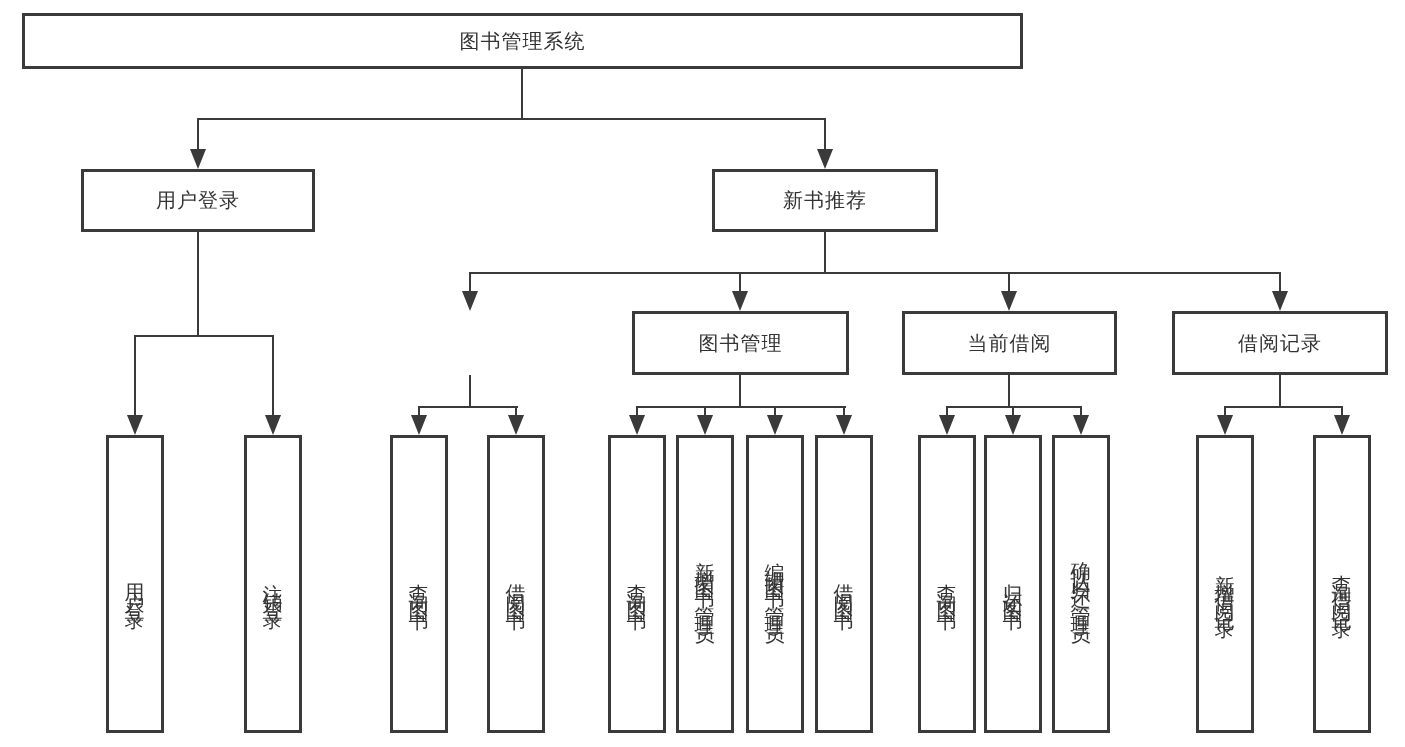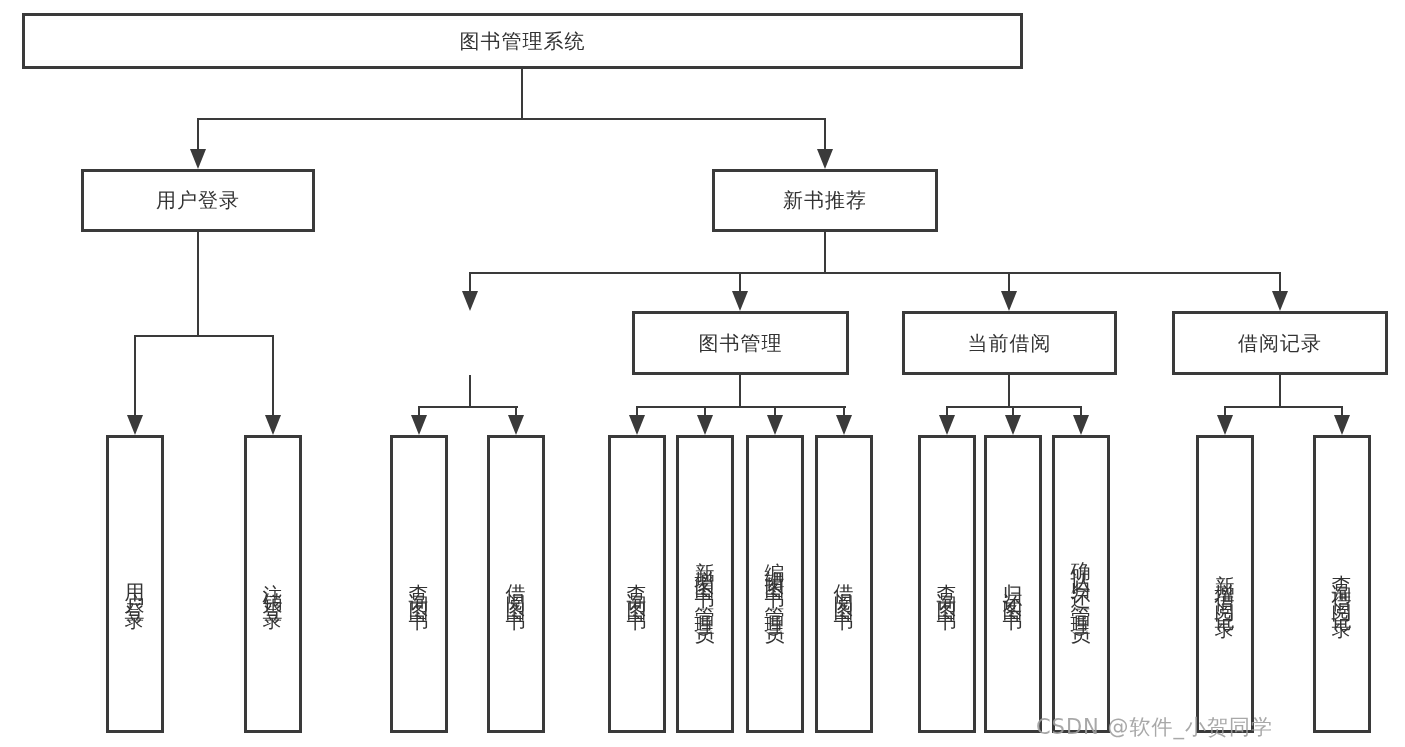--- a/index.html
+++ b/index.html
@@ -121,15 +121,14 @@
   <div class="box vbox" style="left:746px; top:435px; width:58px; height:298px;">编辑图书（管理员）</div>
   <div class="box vbox" style="left:815px; top:435px; width:58px; height:298px;">借阅图书</div>
 
   <div class="box vbox" style="left:918px; top:435px; width:58px; height:298px;">查询图书</div>
   <div class="box vbox" style="left:984px; top:435px; width:58px; height:298px;">归还图书</div>
   <div class="box vbox" style="left:1052px; top:435px; width:58px; height:298px;">确认归还（管理员）</div>
 
   <div class="box vbox" style="left:1196px; top:435px; width:58px; height:298px;">新增借阅记录</div>
   <div class="box vbox" style="left:1313px; top:435px; width:58px; height:298px;">查询借阅记录</div>
 
-  <div class="watermark">CSDN @软件_小贺同学</div>
 
 </div>
 
 </body></html>

